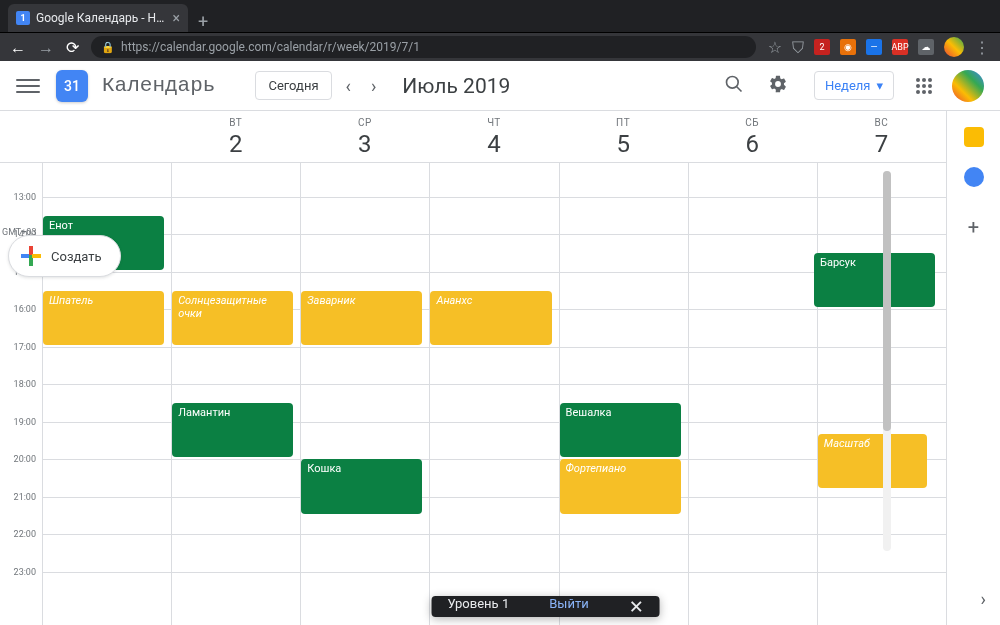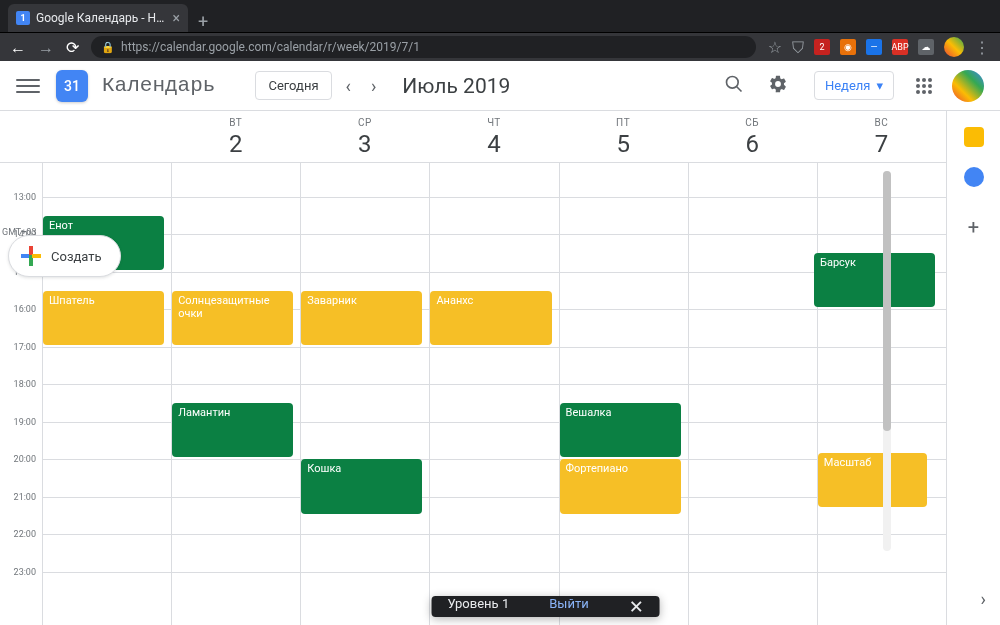--- a/index.html
+++ b/index.html
@@ -59,21 +59,21 @@
     .grid-body { flex: 1; position: relative; overflow: hidden; }
     .hours-col { position: absolute; left: 0; top: 0; width: 42px; }
     .hour-label { font-size: 9px; color: #70757a; text-align: right; padding-right: 6px; position: absolute; right: 0; transform: translateY(-50%); }
     .grid-lines { position: absolute; left: 42px; right: 0; top: 0; bottom: 0; }
     .h-line { position: absolute; left: 0; right: 0; height: 1px; background: #dadce0; }
     .v-line { position: absolute; top: 0; bottom: 0; width: 1px; background: #dadce0; }
 
     .events-layer { position: absolute; left: 42px; right: 0; top: 0; bottom: 0; }
     .event { position: absolute; border-radius: 4px; padding: 3px 6px; font-size: 11px; color: #fff; overflow: hidden; cursor: pointer; }
     .event.green { background: #0b8043; }
-    .event.yellow { background: #f6bf26; }
+    .event.yellow { background: #f6bf26; font-style: italic; }
 
     
     .right-rail { position: absolute; right: 0; top: 0; width: 54px; height: 100%; border-left: 1px solid #dadce0; display: flex; flex-direction: column; align-items: center; padding-top: 16px; gap: 20px; background: #fff; }
     .rail-icon { width: 20px; height: 20px; border-radius: 4px; cursor: pointer; }
     .rail-plus { font-size: 20px; color: #5f6368; cursor: pointer; margin-top: 8px; }
     .rail-chevron { position: absolute; bottom: 16px; right: 14px; color: #5f6368; font-size: 18px; cursor: pointer; }
 
     
     .scrollbar { position: absolute; right: 55px; top: 60px; width: 8px; height: 380px; background: #f1f1f1; border-radius: 4px; }
     .scrollbar-thumb { position: absolute; top: 0; width: 8px; height: 260px; background: #c1c1c1; border-radius: 4px; }
@@ -239,21 +239,21 @@
           <div class="event green" style="top: 52.5px; left: 1px; width: 121.143px; height: 54.25px;">Енот</div>
           <div class="event yellow" style="top: 127.5px; left: 1px; width: 121.143px; height: 54.25px;">Шпатель</div>
           <div class="event yellow" style="top: 127.5px; left: 130.143px; width: 121.143px; height: 54.25px;">Солнцезащитные очки</div>
           <div class="event green" style="top: 240px; left: 130.143px; width: 121.143px; height: 54.25px;">Ламантин</div>
           <div class="event yellow" style="top: 127.5px; left: 259.286px; width: 121.143px; height: 54.25px;">Заварник</div>
           <div class="event green" style="top: 296.25px; left: 259.286px; width: 121.143px; height: 54.25px;">Кошка</div>
           <div class="event yellow" style="top: 127.5px; left: 388.429px; width: 121.143px; height: 54.25px;">Ананхс</div>
           <div class="event green" style="top: 240px; left: 517.571px; width: 121.143px; height: 54.25px;">Вешалка</div>
           <div class="event yellow" style="top: 296.25px; left: 517.571px; width: 121.143px; height: 54.25px;">Фортепиано</div>
           <div class="event green" style="top: 90px; left: 772px; width: 121.143px; height: 54.25px;">Барсук</div>
-          <div class="event yellow" style="top: 290px; left: 775.857px; width: 109px; height: 54.25px;">Масштаб</div>
+          <div class="event yellow" style="top: 271px; left: 775.857px; width: 109px; height: 54.25px;">Масштаб</div>
         </div>
     </div>
     <div class="scrollbar">
         <div class="scrollbar-thumb"></div>
       </div>
   </div>
 
   <div class="right-rail">
     <div class="rail-icon" style="background:#fbbc04"></div>
     <div class="rail-icon" style="background:#4285f4;border-radius:50%"></div>

